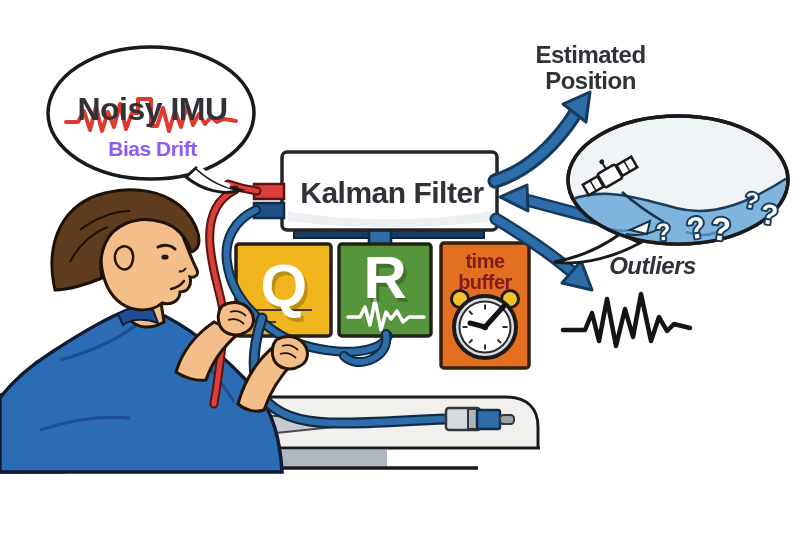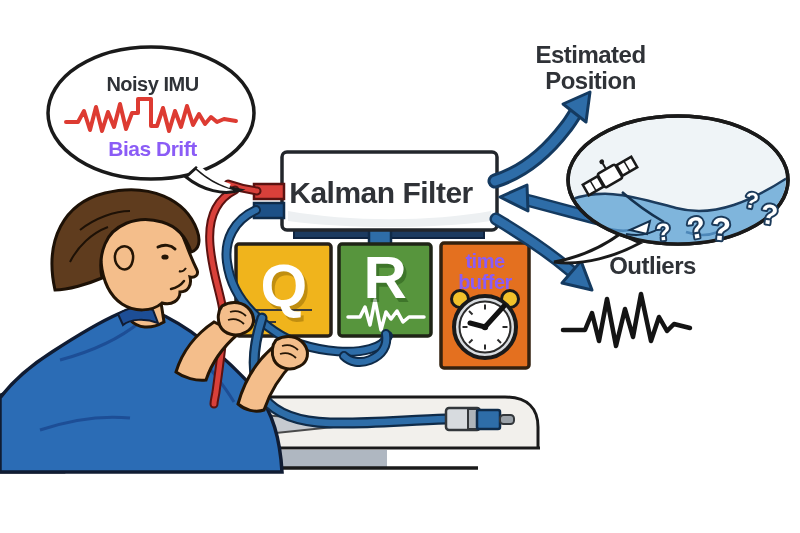--- a/index.html
+++ b/index.html
@@ -5,30 +5,30 @@
   html,body{margin:0;padding:0;background:#ffffff;}
   .canvas{
     position:relative;width:800px;height:533px;overflow:hidden;background:#ffffff;
     font-family:"Liberation Sans",sans-serif;
   }
   .canvas svg{position:absolute;left:0;top:0;}
   .lbl{
     position:absolute;font-weight:bold;color:#2F3237;text-align:center;
     line-height:1.07;letter-spacing:-0.5px;white-space:normal;
   }
-  #imu-title{left:55px;top:74px;width:195px;font-size:20px;}
+  #imu-title{left:55px;top:92px;width:195px;font-size:32px;}
   #imu-sub{left:55px;top:138px;width:195px;font-size:21px;color:#8b5cf6;}
-  #kalman-label{left:276px;top:177px;width:210px;font-size:30px;}
+  #kalman-label{left:287px;top:177px;width:210px;font-size:30px;}
   #q-letter{left:236px;top:254px;width:95px;font-size:60px;color:#fff;
     text-shadow:3px 4px 0 rgba(120,85,0,0.40);}
   #r-letter{left:339px;top:246px;width:92px;font-size:60px;color:#fff;
     text-shadow:3px 4px 0 rgba(25,70,15,0.40);}
-  #buffer-label{left:443px;top:251px;width:84px;font-size:20px;color:#8b5cf6;line-height:1.05;}
+  #buffer-label{left:443px;top:251px;width:84px;font-size:20px;color:#7f1d1d;line-height:1.05;}
   #est-label{left:518px;top:42px;width:145px;font-size:24px;text-align:center;}
-  #outliers-label{left:590px;top:253px;width:125px;font-size:24px;}
+  #outliers-label{left:590px;top:253px;width:125px;font-size:24px;font-style:italic;}
   #gps-label{left:598px;top:132px;width:168px;font-size:21.5px;}
   svg text.qm{
     font-family:"Liberation Sans",sans-serif;font-weight:bold;fill:#ffffff;
     stroke:#1B3A5A;stroke-width:4px;paint-order:stroke;stroke-linejoin:round;
     text-anchor:middle;
   }
 </style>
 </head>
 <body>
 

